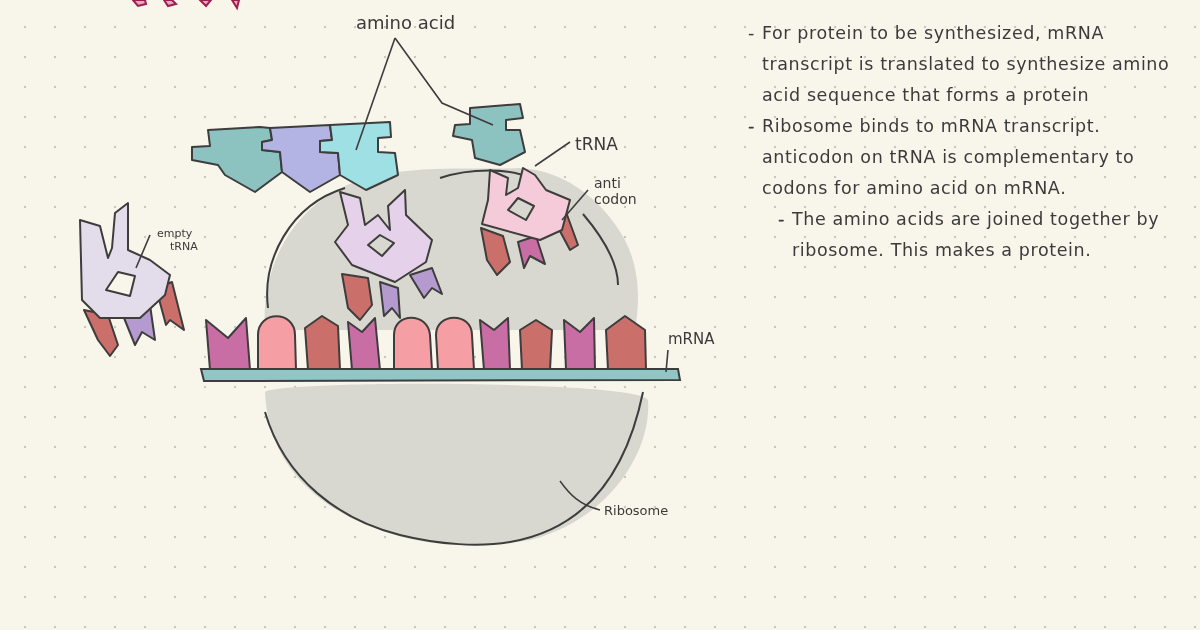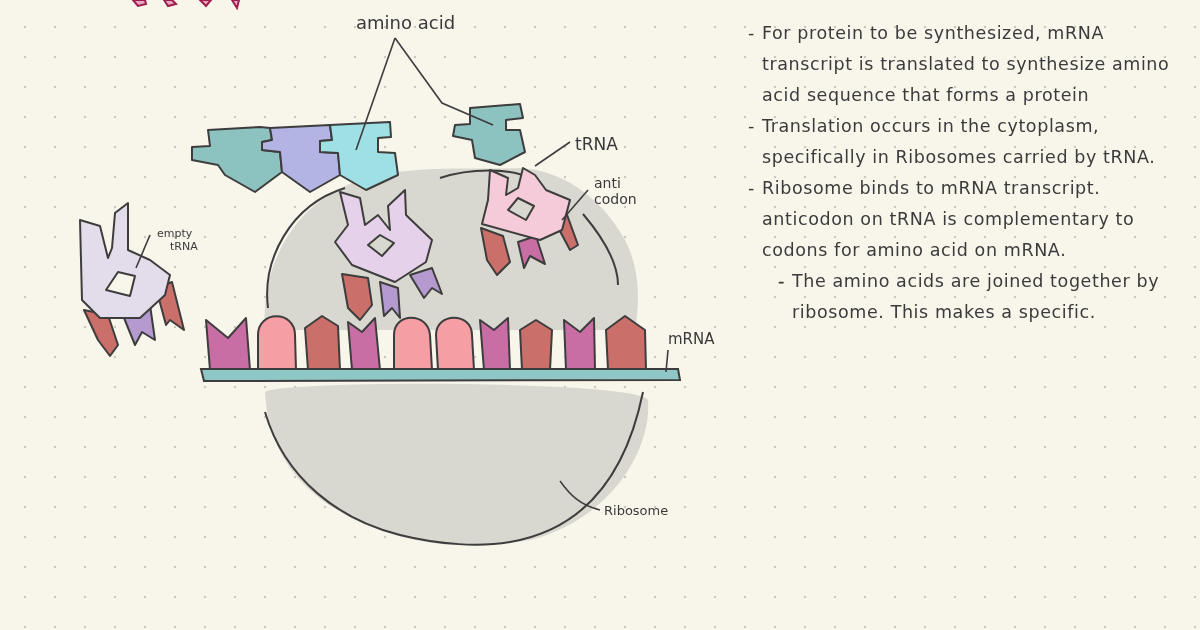--- a/index.html
+++ b/index.html
@@ -113,26 +113,25 @@
   <text class="label" x="604" y="515" font-size="13">Ribosome</text>
 </svg>
 
 <div class="notes">
   <div class="note">
     <span class="dash">-</span>
     <span>For protein to be synthesized, mRNA transcript is translated to synthesize amino acid sequence that forms a protein</span>
   </div>
   <div class="note">
     <span class="dash">-</span>
-    <span>Translation occurs in the cytoplasm, specifically in Ribosomes carried by tRNA.</span>
   </div>
   <div class="note">
     <span class="dash">-</span>
     <span>Ribosome binds to mRNA transcript. anticodon on tRNA is complementary to codons for amino acid on mRNA.</span>
   </div>
   <div class="note sub">
     <span class="dash">-</span>
   </div>
   <div class="note sub">
     <span class="dash">-</span>
-    <span>The amino acids are joined together by ribosome. This makes a specific.</span>
+    <span>The amino acids are joined together by ribosome. This makes a protein.</span>
   </div>
 </div>
 
 </body></html>

